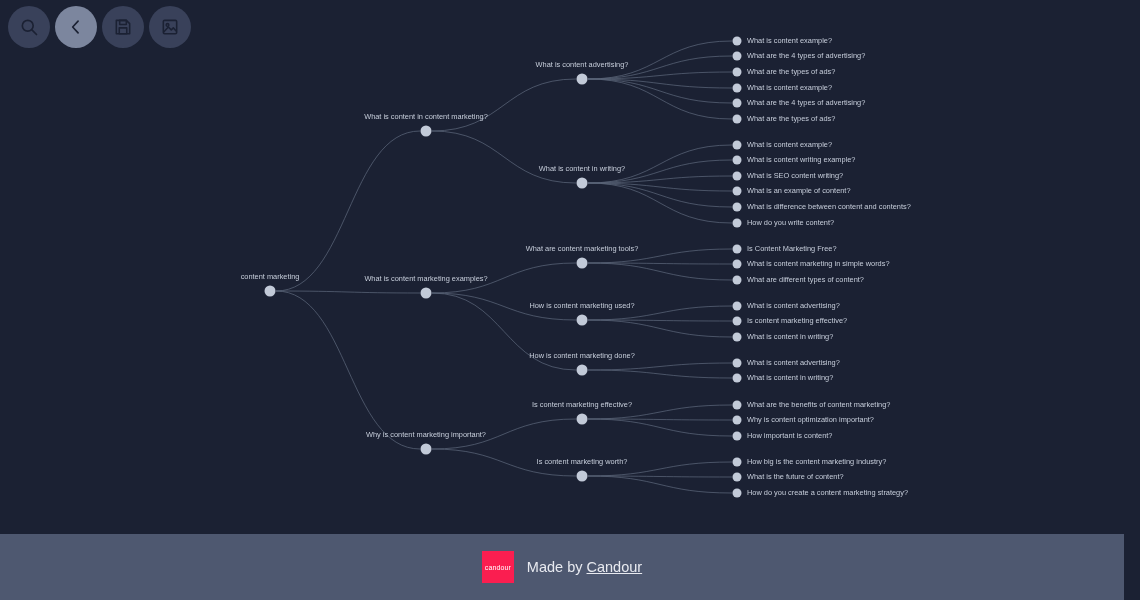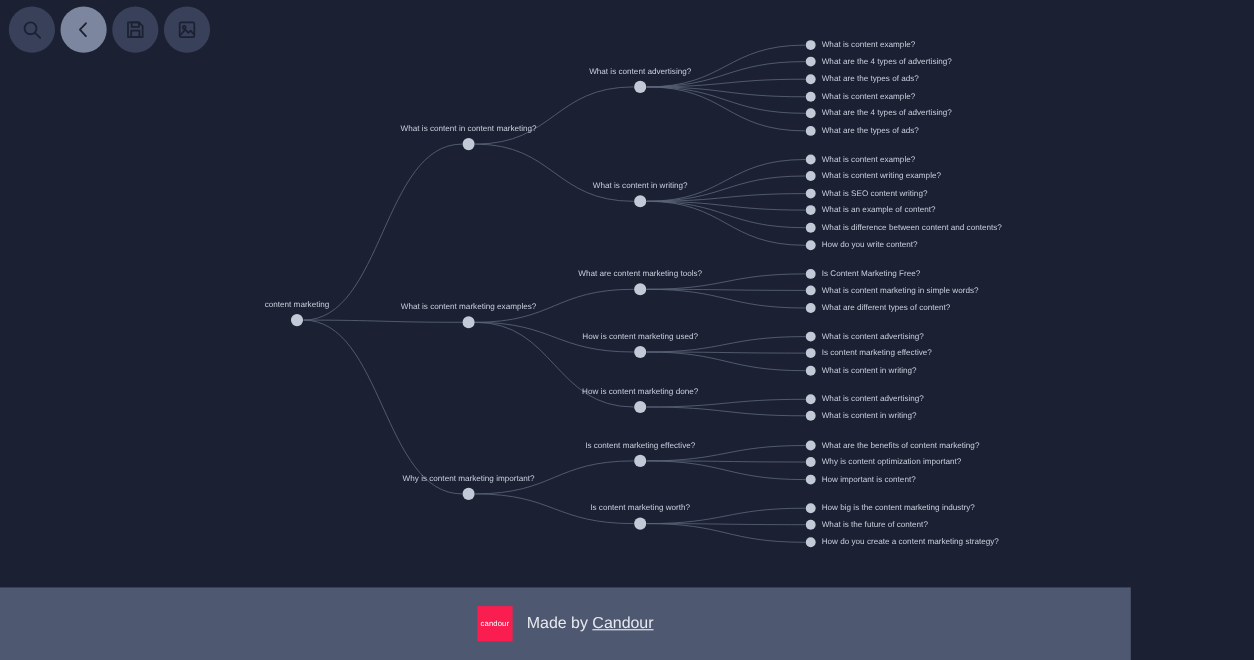--- a/index.html
+++ b/index.html
@@ -51,21 +51,21 @@
     border: none;
     display: flex; align-items: center; justify-content: center;
     cursor: pointer; padding: 0;
   }
   .tb-btn.alt { background: #7c869e; }
   .tb-btn svg { display: block; }
 
   
   #footer {
     position: absolute; left: 0; top: 534px;
-    width: 1028px; height: 66px;
+    width: 1124px; height: 66px;
     background: #4e5870;
     display: flex; align-items: center; justify-content: center;
     gap: 13px;
   }
   #logo-mark {
     width: 32px; height: 32px;
     background: #fa1e50;
     display: flex; align-items: center; justify-content: center;
     flex-shrink: 0;
   }

